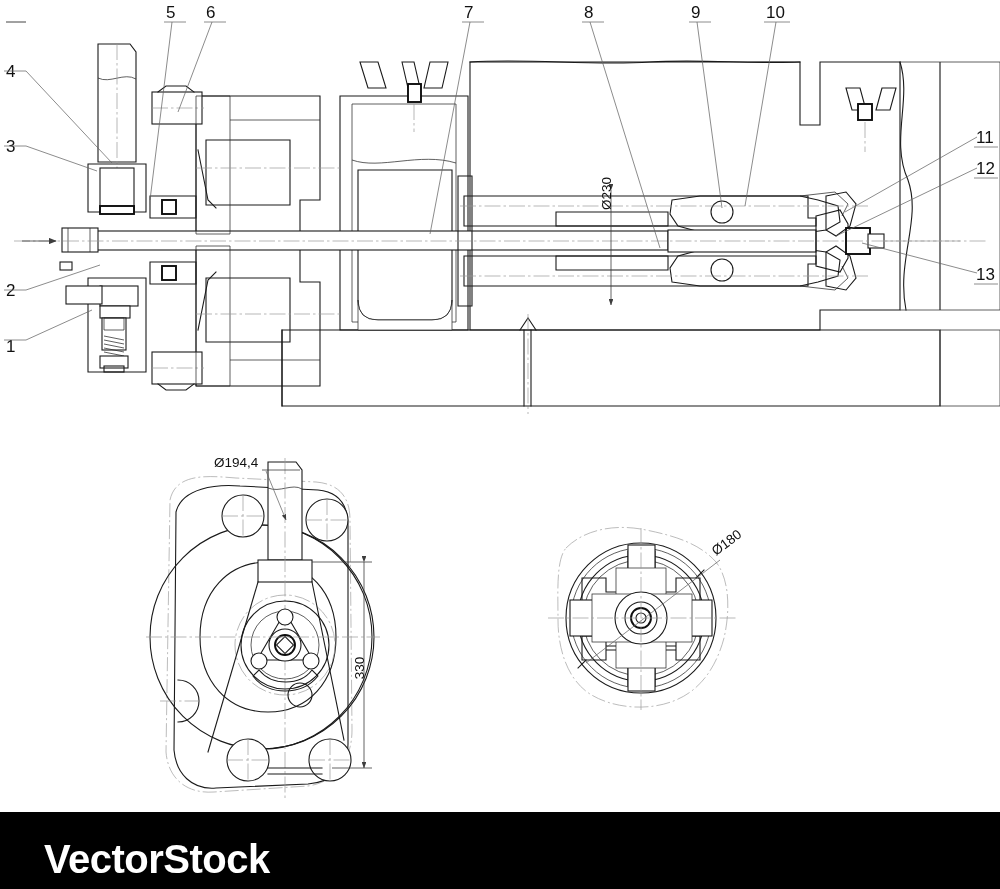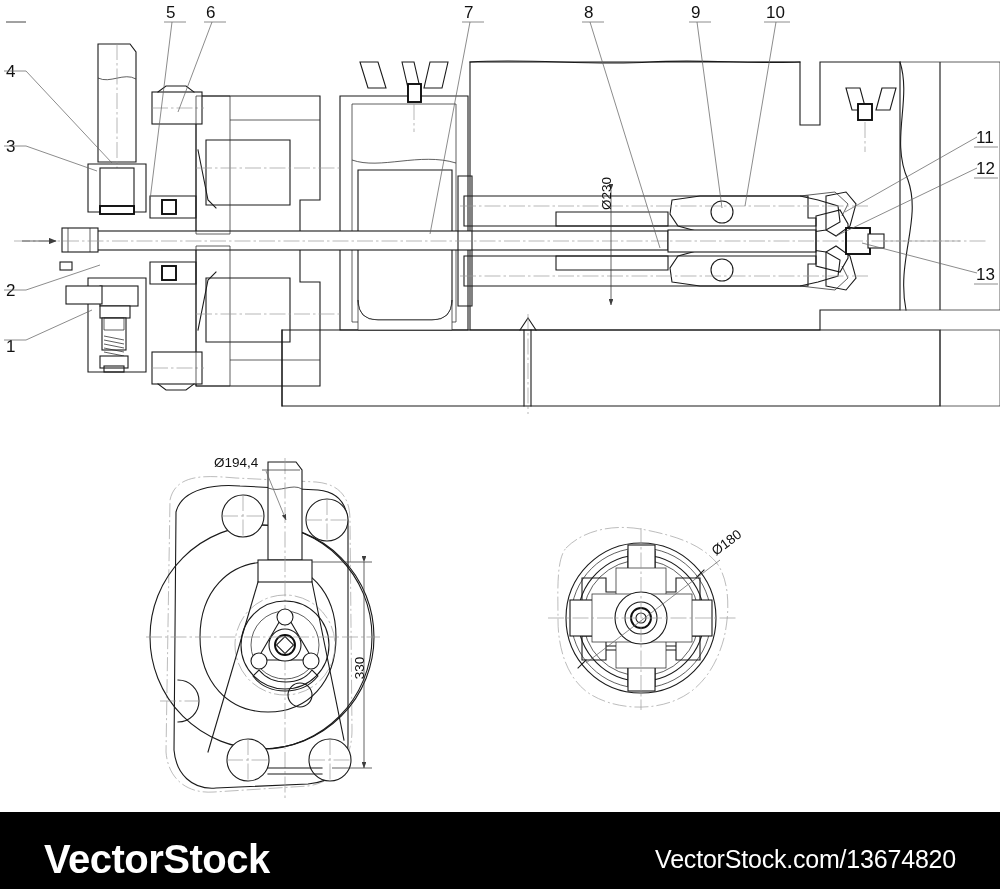--- a/index.html
+++ b/index.html
@@ -483,16 +483,15 @@
           <line x1="586" y1="663" x2="720" y2="560" class="leader"></line>
           <text class="dimtext" x="716" y="556" transform="rotate(-37 716 556)" text-anchor="start">Ø180</text>
         </g>
       </g>
 
     </svg>
   </div>
 
   <div id="footer">
     <div id="brand">VectorStock</div>
-    <div id="brand-url">VectorStock.com/13674820</div>
   </div>
 
 </div>
 
 </body></html>

